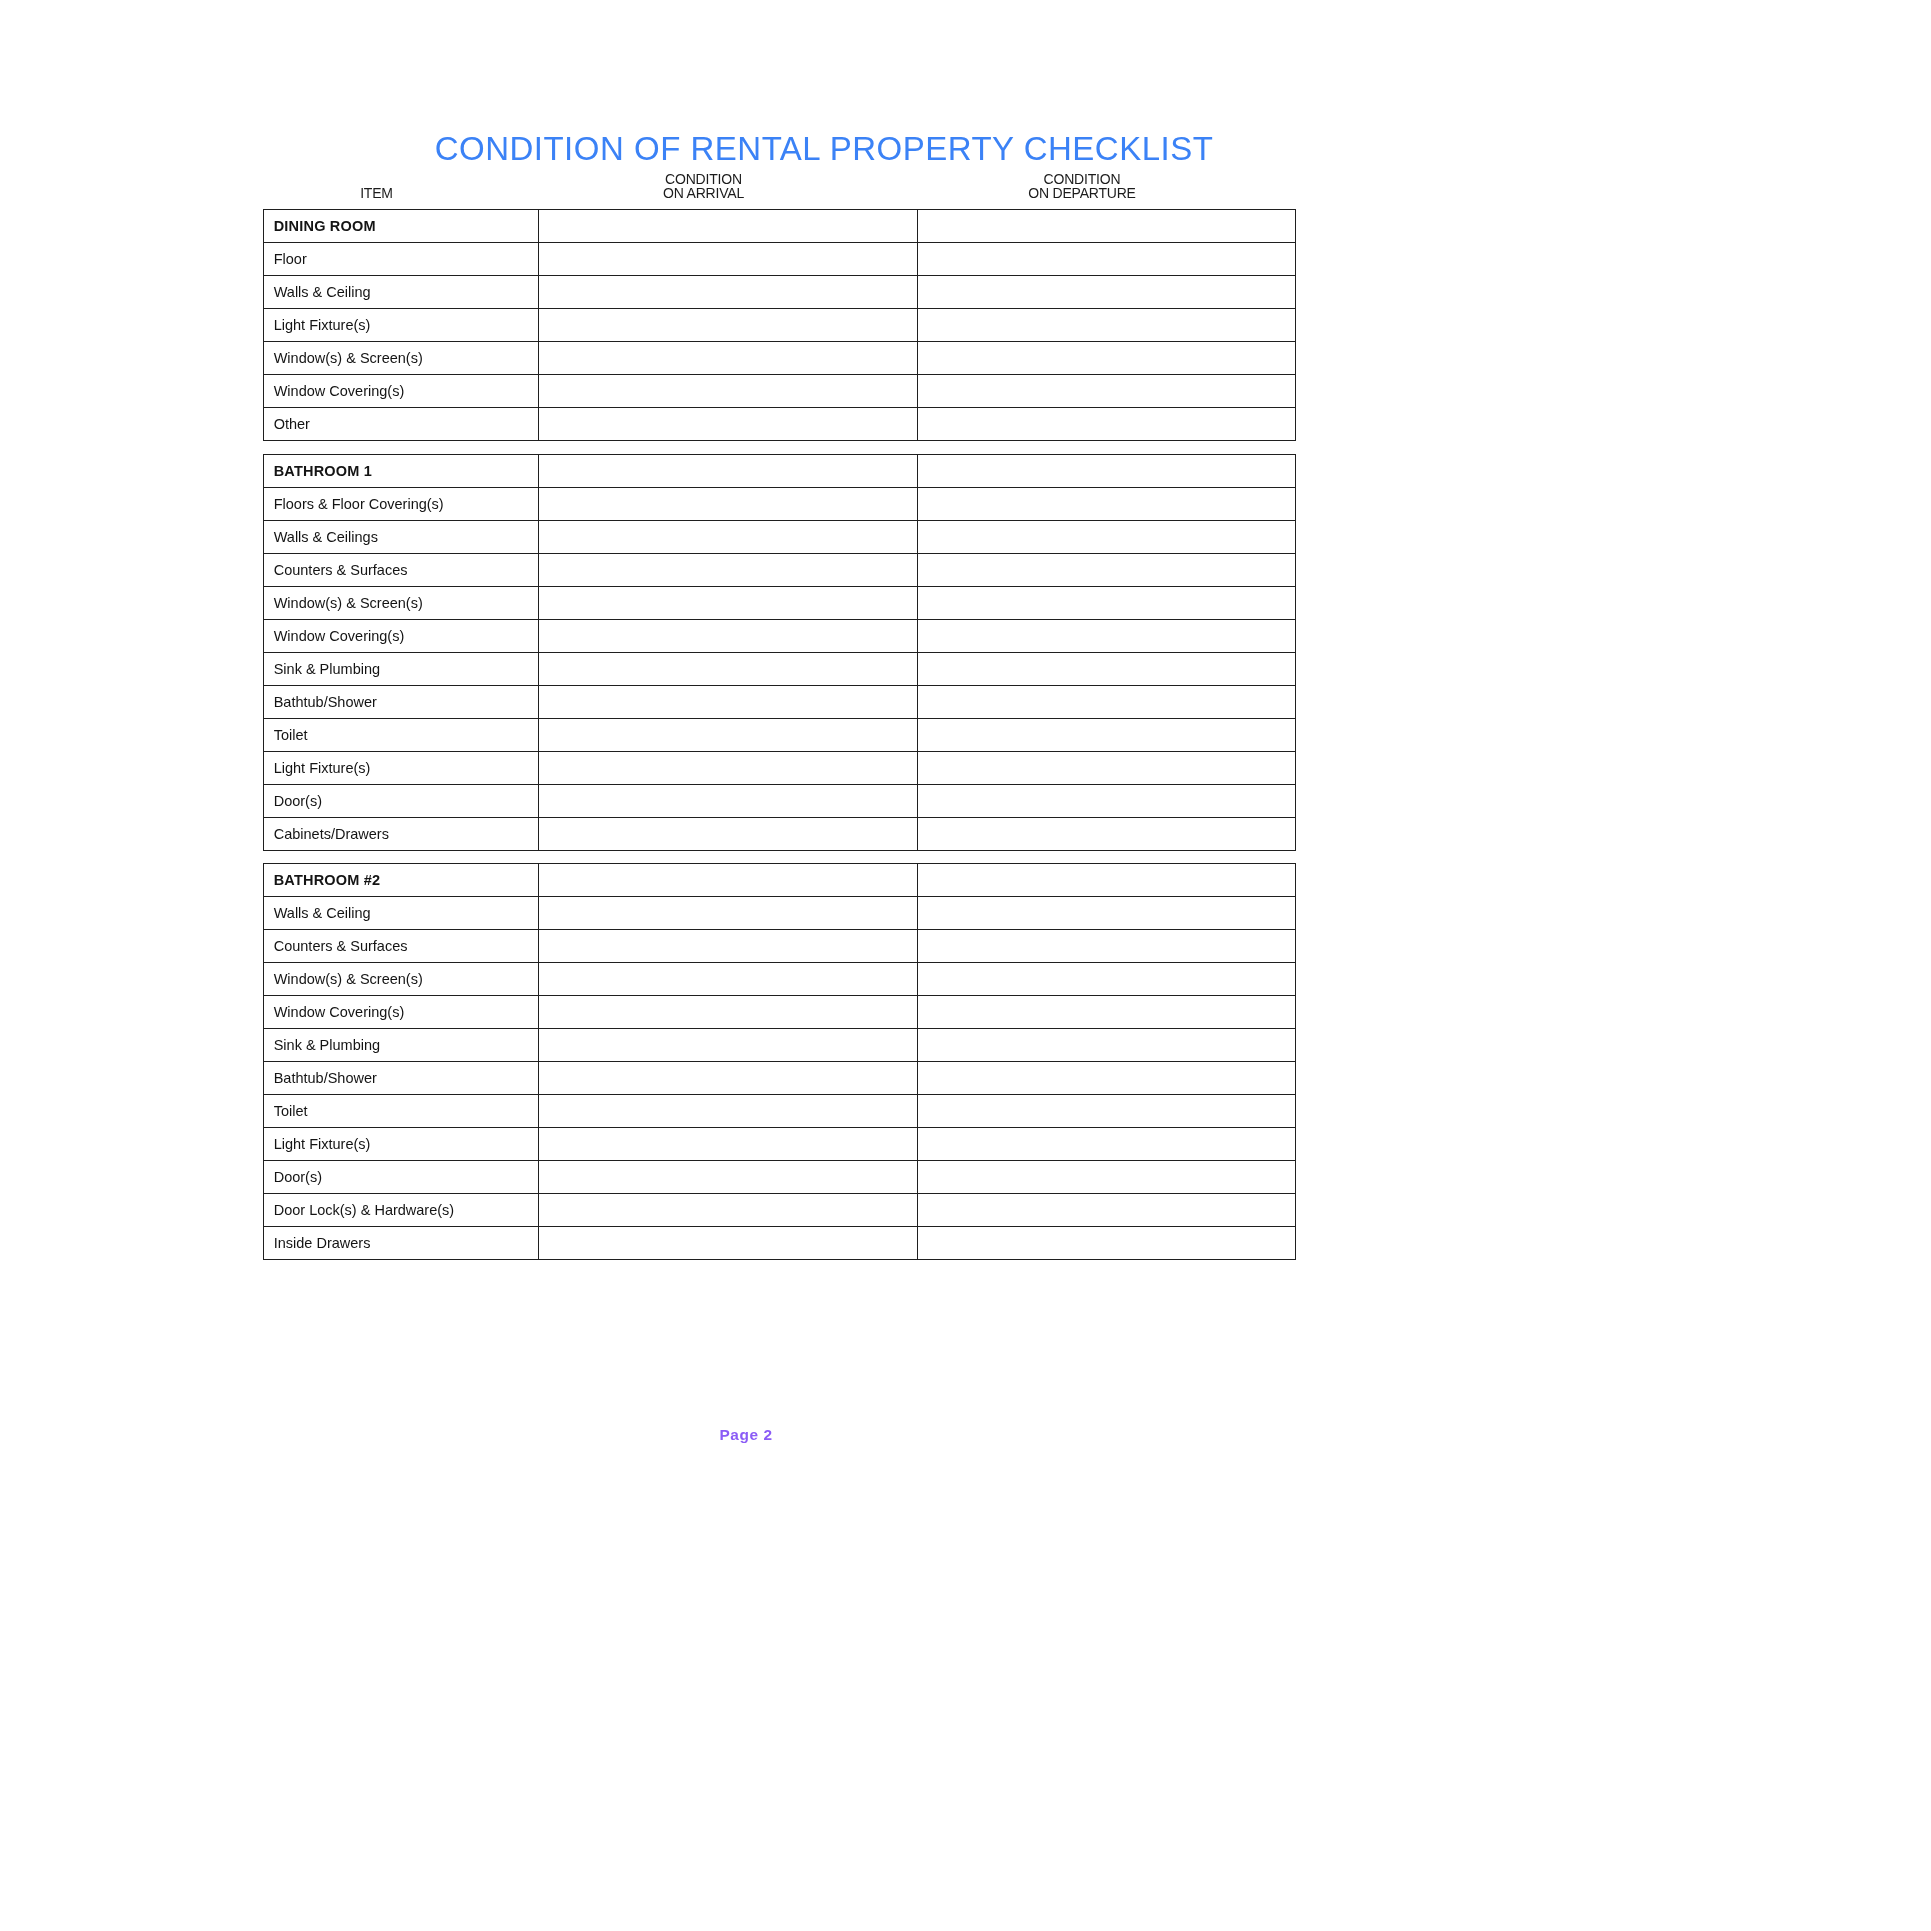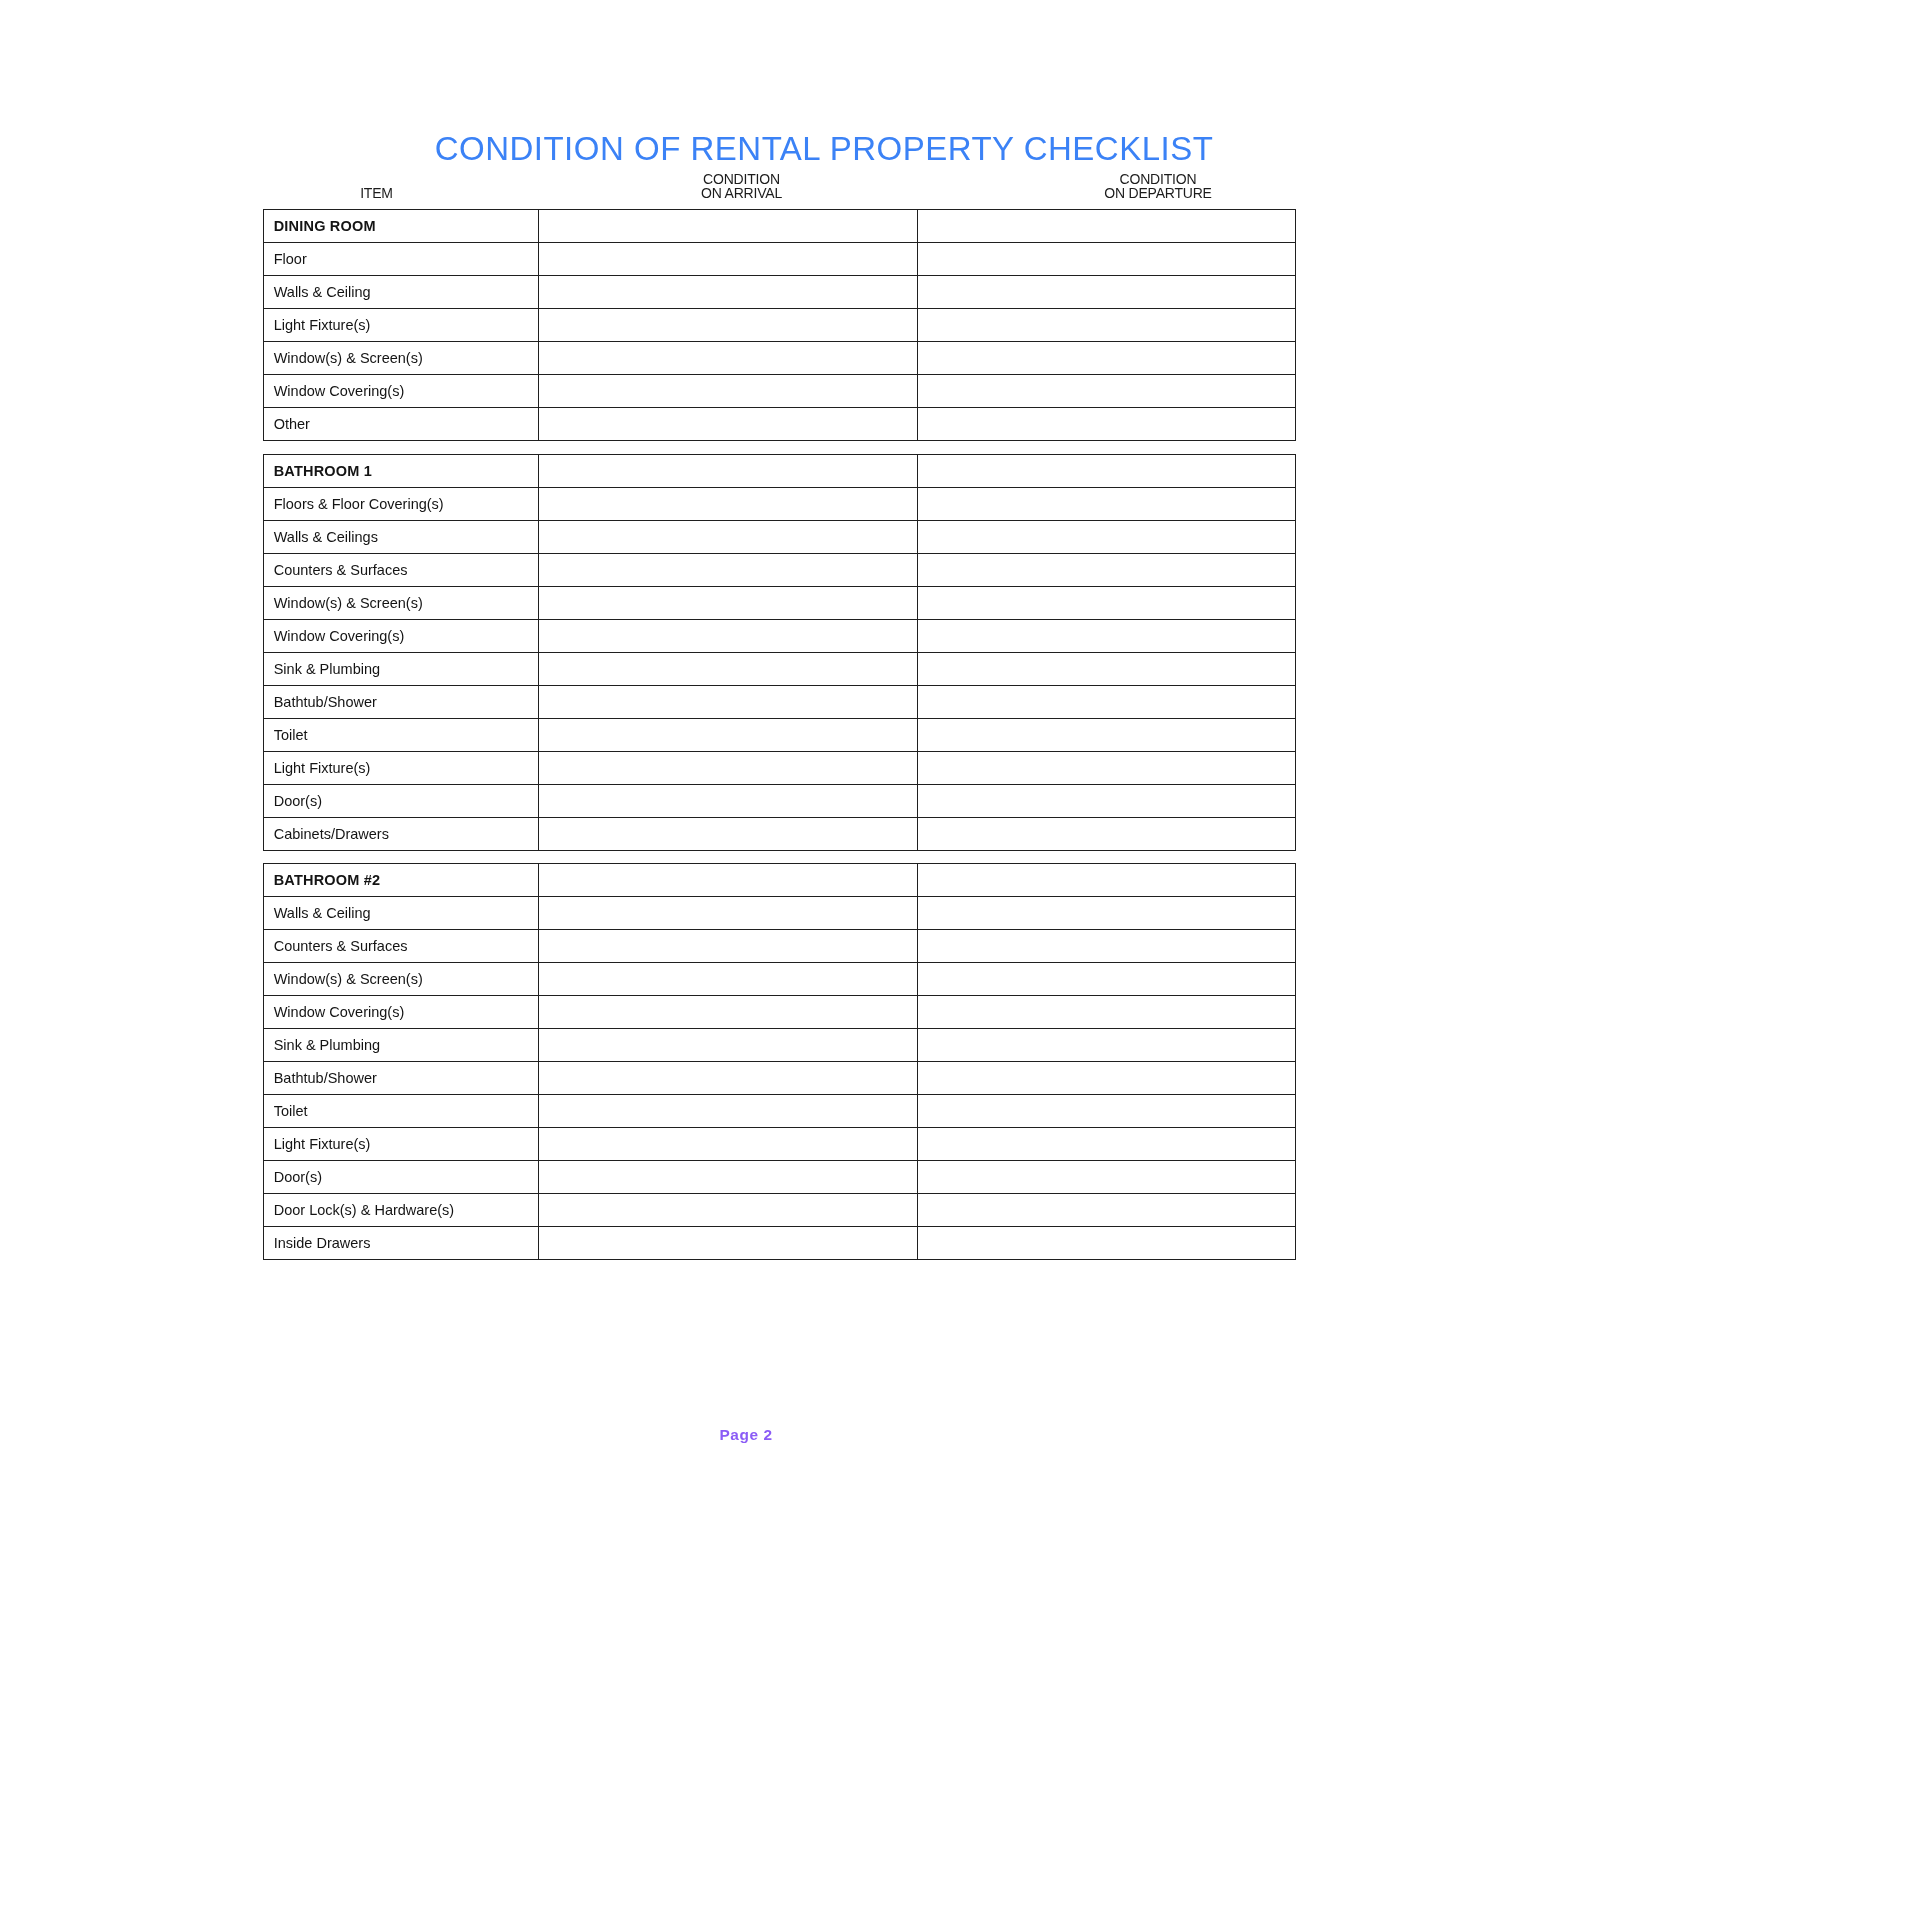--- a/index.html
+++ b/index.html
@@ -21,21 +21,20 @@
     white-space:nowrap;
     margin-top:40px;
   }
   .col-headers {
     position:absolute;
     top:166px; left:239px;
     width:1033px; height:37px;
     display:grid;
     grid-template-columns:275px 379px 378px;
     align-items:end;
-    gap:38px;
   }
   .col-header {
     text-align:center;
     font-size:14px;
     line-height:13.5px;
     letter-spacing:-0.2px;
     color:#1c1c1c;
     padding-bottom:2.9px;
   }
   #tables-host {

